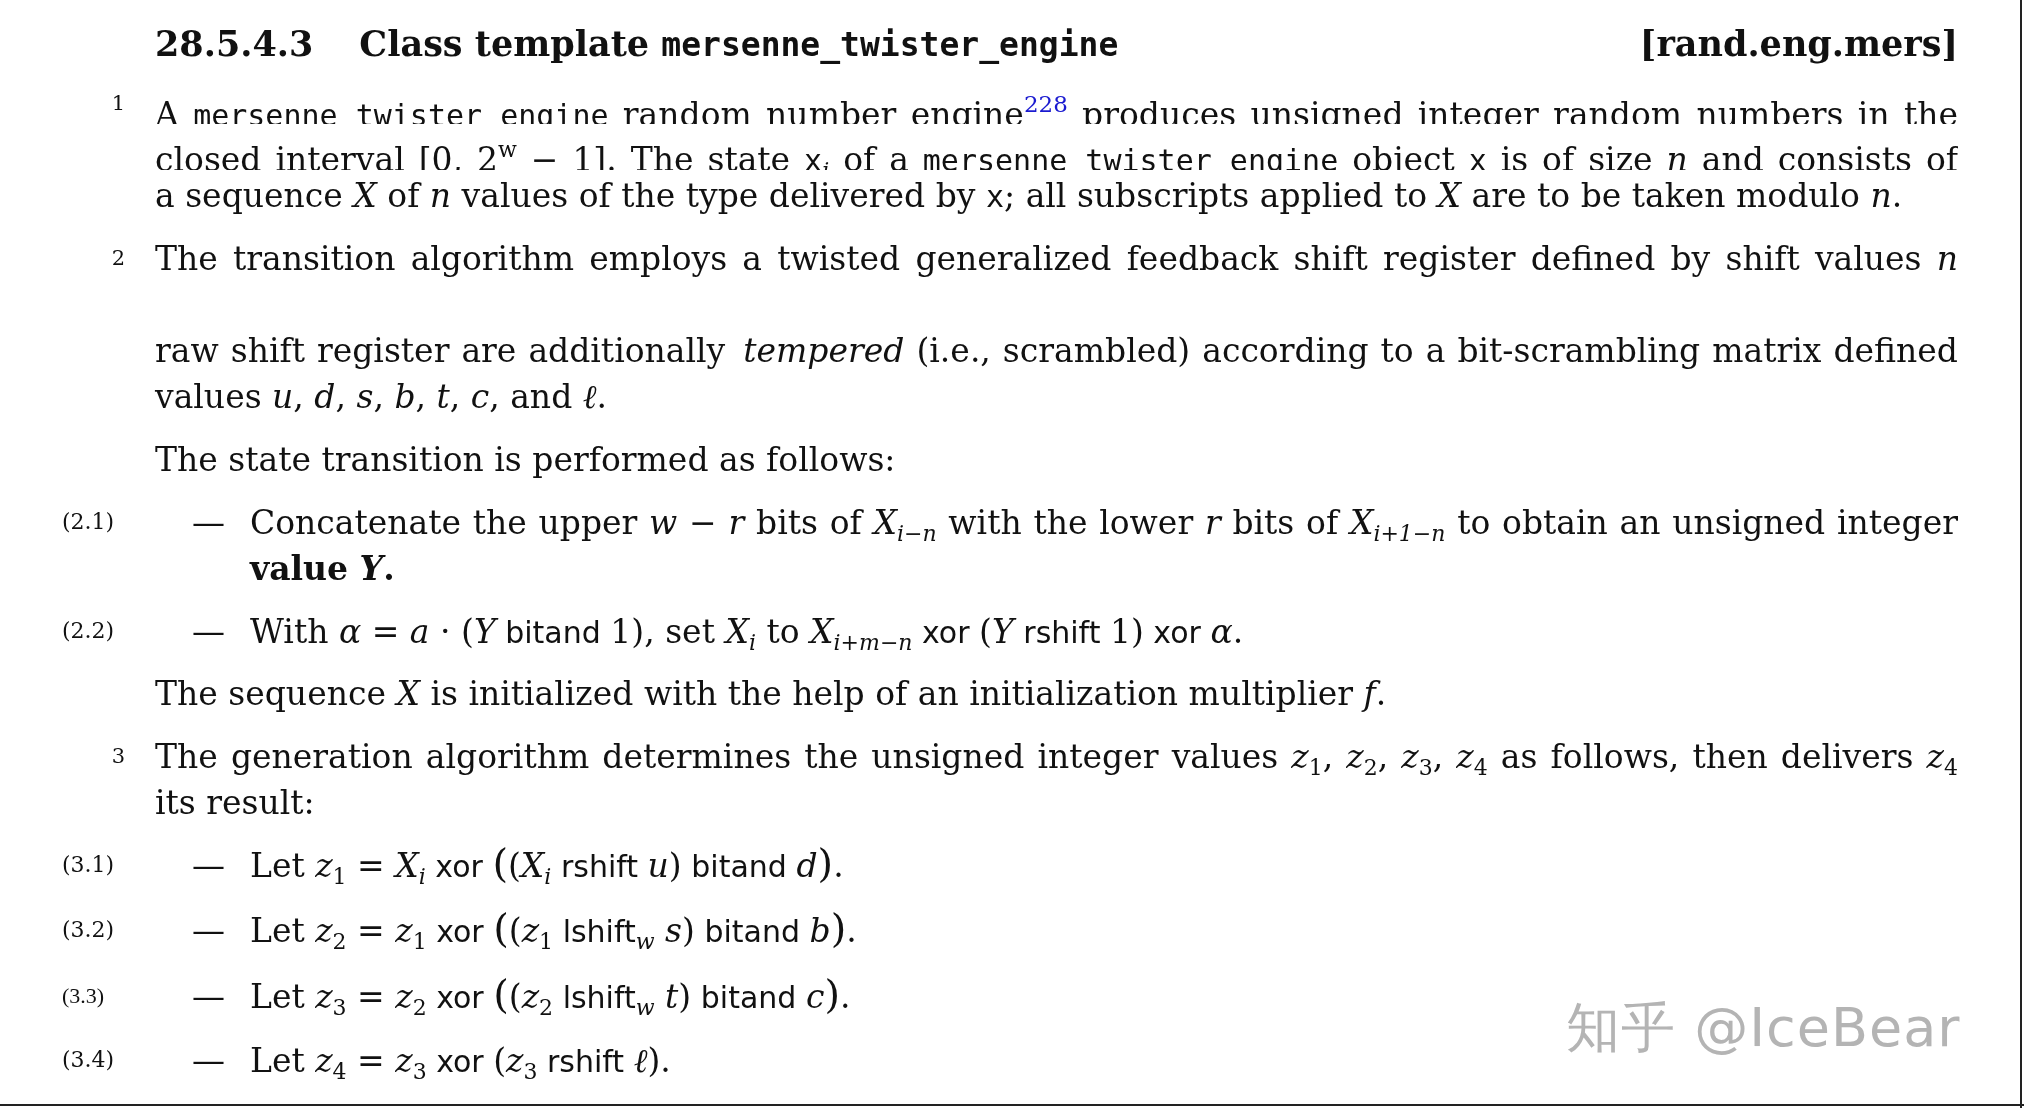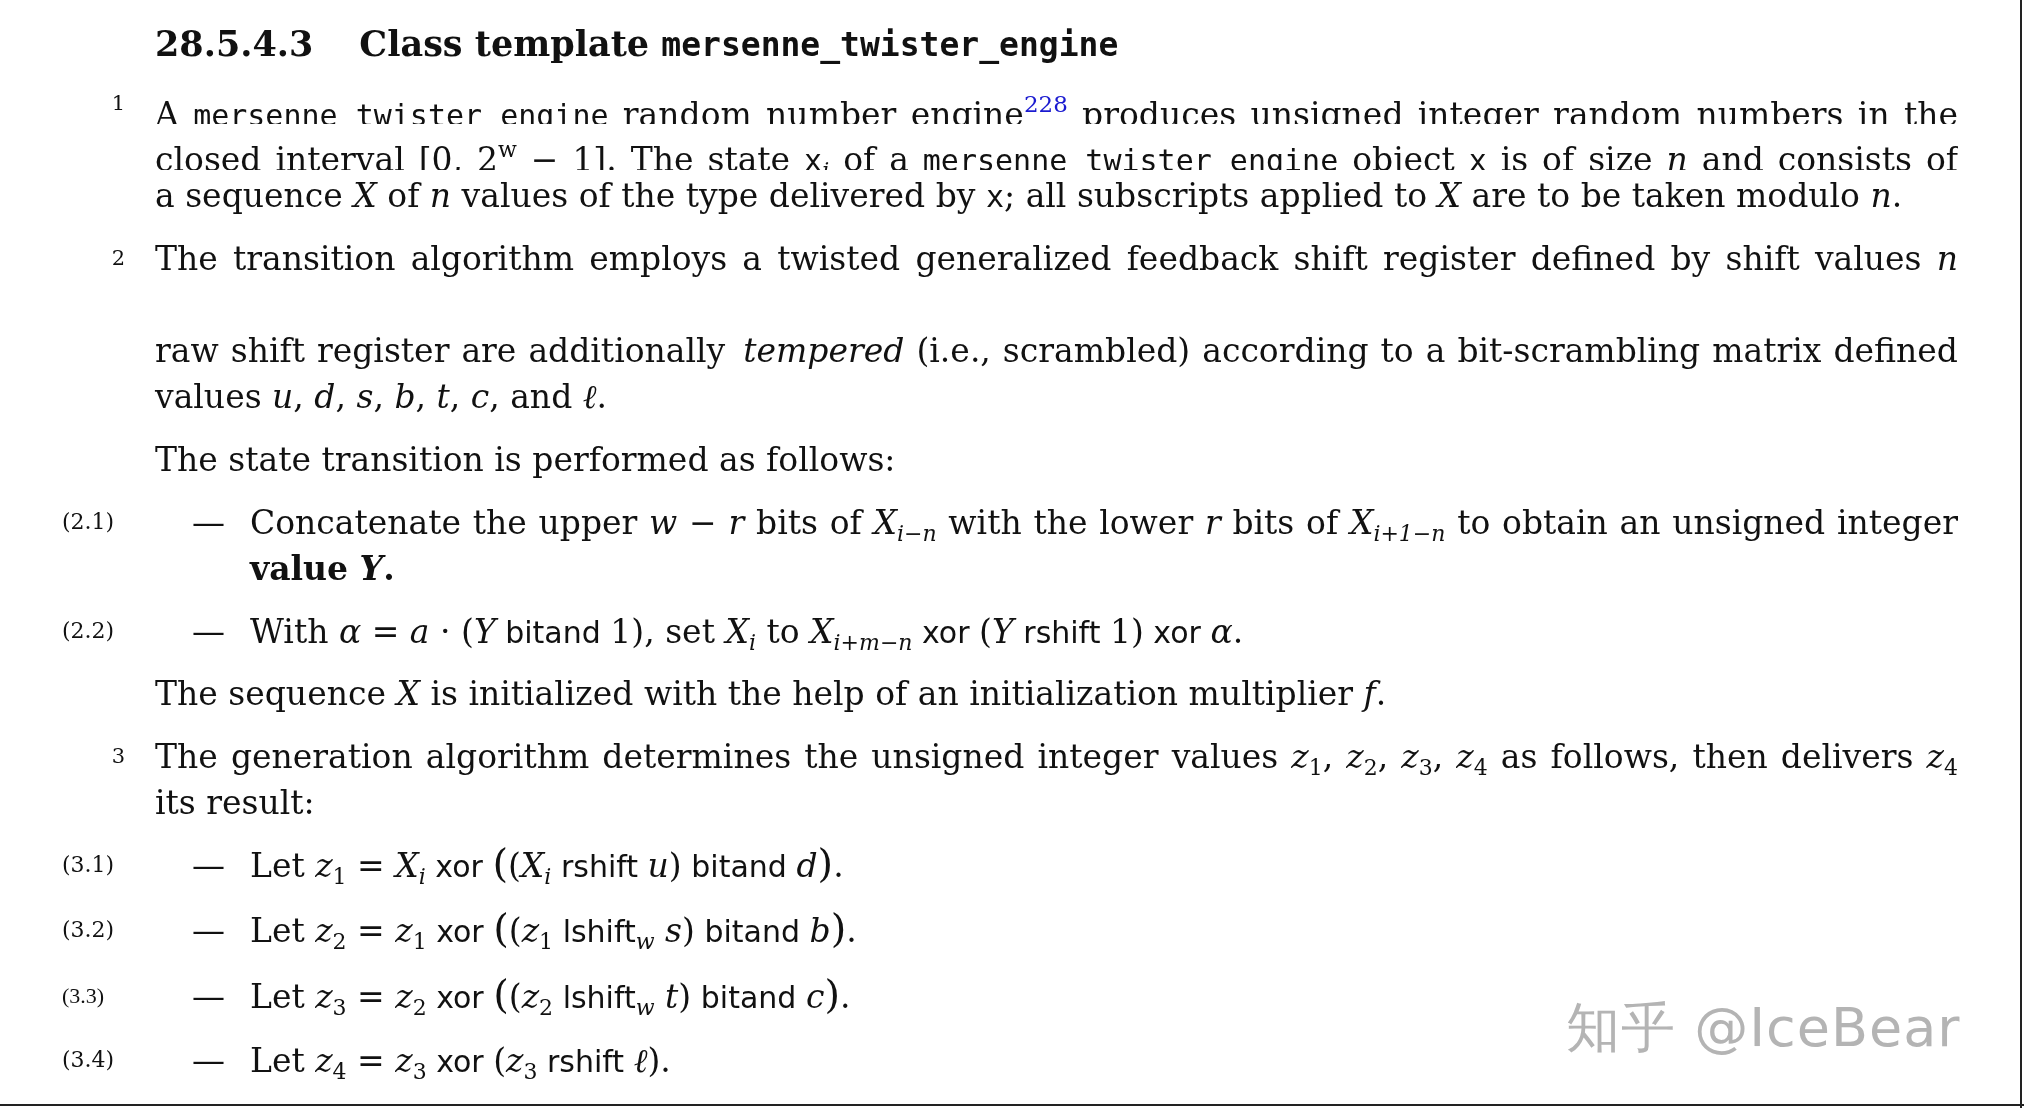--- a/index.html
+++ b/index.html
@@ -33,20 +33,21 @@
                font-size: 54px; color: #b4b4b4; letter-spacing: 1px; white-space: nowrap; }
 </style>
 </head>
 <body>
 
 <div class="page">
 
   <div class="line heading" style="left:155px; top:24px;">
     <span>28.5.4.3</span><span style="display:inline-block;width:46px"></span><span>Class template</span> <span class="mono">mersenne_twister_engine</span>
   </div>
+  <div class="heading-ref" style="top:24px;">[rand.eng.mers]</div>
 
   <div class="pnum" style="top:83px;">1</div>
   <div class="line justify" style="left:155px; top:84px; width:1803px;"><span>A </span><span class="mono">mersenne_twister_engine</span><span> random number engine</span><span class="fn">228</span><span> produces unsigned integer random numbers in the</span><span style="display: inline-block; width: 100%; height: 0px;"></span></div>
   <div class="line justify" style="left:155px; top:130px; width:1803px;"><span>closed interval [0, 2</span><span class="sup">w</span><span> − 1]. The state </span><span class="mono">x</span><span class="sub">i</span><span> of a </span><span class="mono">mersenne_twister_engine</span><span> object </span><span class="mono">x</span><span> is of size </span><span class="mi">n</span><span> and consists of</span><span style="display: inline-block; width: 100%; height: 0px;"></span></div>
   <div class="line" style="left:155px; top:176px;"><span>a sequence </span><span class="mi">X</span><span> of </span><span class="mi">n</span><span> values of the type delivered by </span><span class="mono">x</span><span>; all subscripts applied to </span><span class="mi">X</span><span> are to be taken modulo </span><span class="mi">n</span><span>.</span></div>
 
   <div class="pnum" style="top:238px;">2</div>
   <div class="line justify" style="left:155px; top:239px; width:1803px;"><span>The transition algorithm employs a twisted generalized feedback shift register defined by shift values </span><span class="mi">n</span><span style="display: inline-block; width: 100%; height: 0px;"></span></div>
   <div class="line justify" style="left:155px; top:331px; width:1803px;"><span>raw shift register are additionally </span><span class="em">tempered</span><span> (i.e., scrambled) according to a bit-scrambling matrix defined by</span><span style="display: inline-block; width: 100%; height: 0px;"></span></div>
   <div class="line" style="left:155px; top:440px;"><span>The state transition is performed as follows:</span></div>

